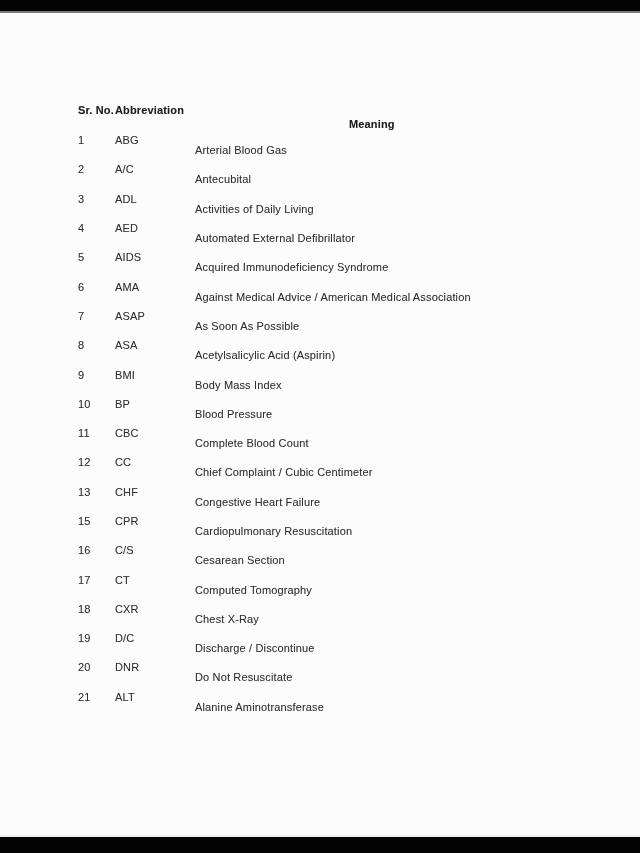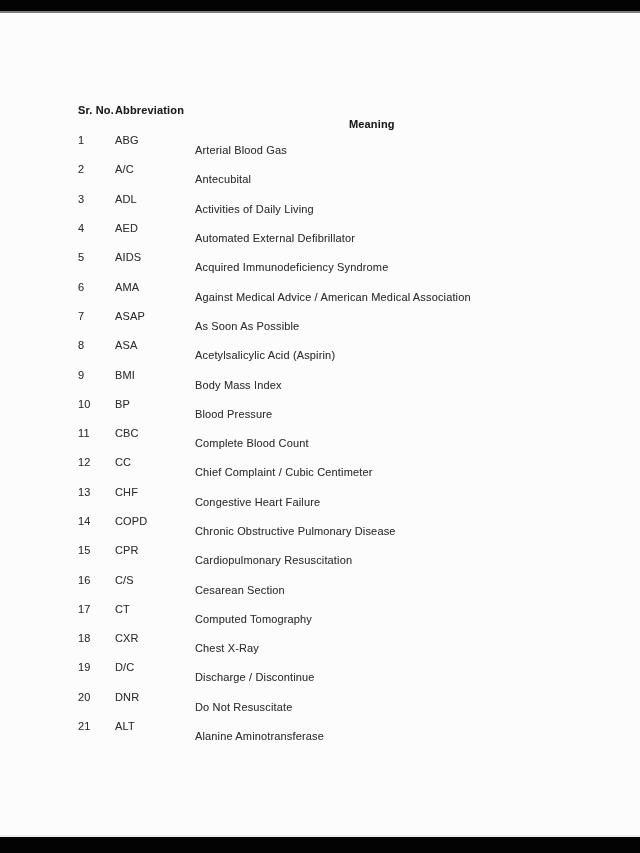--- a/index.html
+++ b/index.html
@@ -169,25 +169,20 @@
     <span class="col c-abbr">CC</span>
     <span class="col c-meaning">Chief Complaint / Cubic Centimeter</span>
   </div>
 
   <div class="row">
     <span class="col c-no">13</span>
     <span class="col c-abbr">CHF</span>
     <span class="col c-meaning">Congestive Heart Failure</span>
   </div>
 
-  <div class="row">
-    <span class="col c-no">14</span>
-    <span class="col c-abbr">COPD</span>
-    <span class="col c-meaning">Chronic Obstructive Pulmonary Disease</span>
-  </div>
 
   <div class="row">
     <span class="col c-no">15</span>
     <span class="col c-abbr">CPR</span>
     <span class="col c-meaning">Cardiopulmonary Resuscitation</span>
   </div>
 
   <div class="row">
     <span class="col c-no">16</span>
     <span class="col c-abbr">C/S</span>

